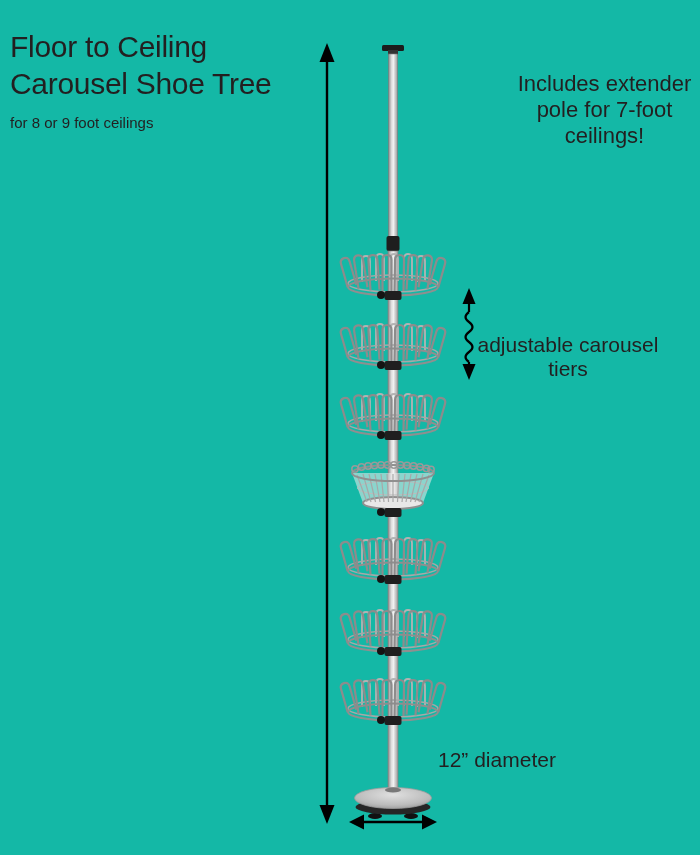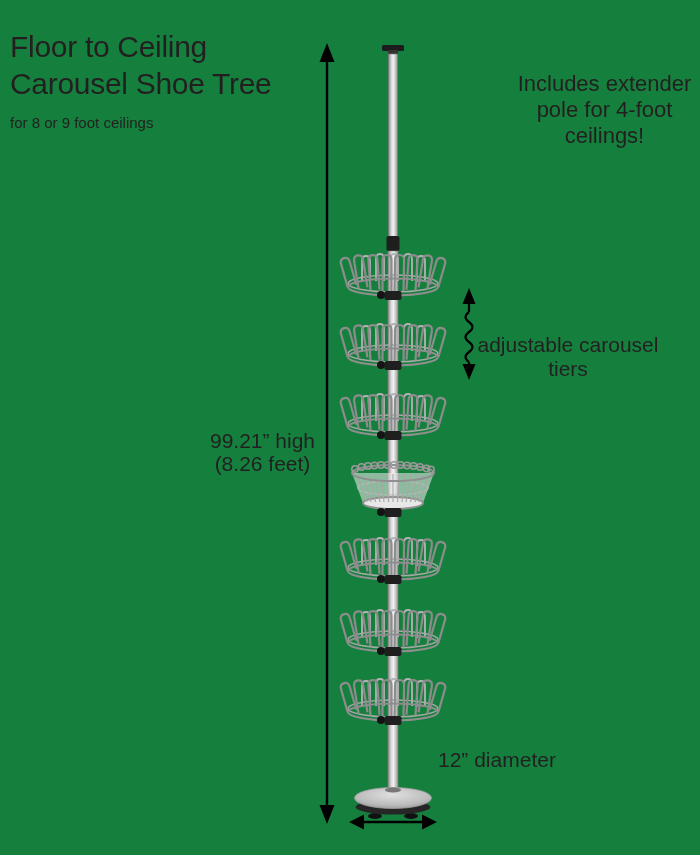--- a/index.html
+++ b/index.html
@@ -1,17 +1,17 @@
 <!DOCTYPE html>
 <html><head>
 <meta charset="utf-8">
 <style>
   html,body{margin:0;padding:0;background:#fff;}
   .canvas{
-    position:relative;width:700px;height:855px;background:#15803d;
+    position:relative;width:700px;height:855px;background:#14b8a6;
     font-family:"Liberation Sans",sans-serif;color:#231f20;overflow:hidden;
   }
   .abs{position:absolute;}
   svg.illustration{position:absolute;left:0;top:0;width:700px;height:855px;}
   .title{font-size:30px;line-height:37px;letter-spacing:-0.3px;white-space:nowrap;}
   .subtitle{font-size:15px;margin-top:12px;white-space:nowrap;}
   .callout-extender{font-size:22px;line-height:26px;text-align:center;}
   .height-dim{font-size:21px;line-height:23px;text-align:center;}
   .adjustable-label{font-size:21px;line-height:24px;text-align:center;margin-top:10px;}
   .diameter-label{font-size:21px;white-space:nowrap;}
@@ -151,28 +151,24 @@
   <div class="abs" style="left:10px;top:28px;">
     <div class="title">
       <div>Floor to Ceiling</div>
       <div>Carousel Shoe Tree</div>
     </div>
     <div class="subtitle">for 8 or 9 foot ceilings</div>
   </div>
 
   <div class="abs callout-extender" style="left:512px;top:55px;width:185px;margin-top:16px;">
     <div>Includes extender</div>
-    <div>pole for 4-foot</div>
+    <div>pole for 7-foot</div>
     <div>ceilings!</div>
   </div>
 
-  <div class="abs height-dim" style="left:190px;top:429px;width:145px;">
-    <div>99.21” high</div>
-    <div>(8.26 feet)</div>
-  </div>
 
   <div class="abs adjustable-label" style="left:468px;top:323px;width:200px;">
     <div>adjustable carousel</div>
     <div>tiers</div>
   </div>
 
   <div class="abs diameter-label" style="left:438px;top:748px;">12” diameter</div>
 
 </div>
 

